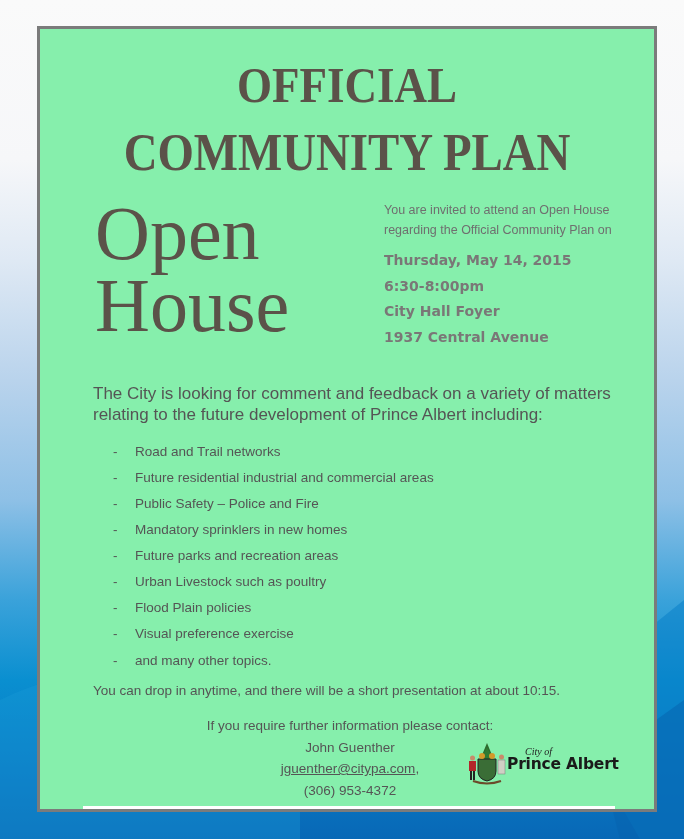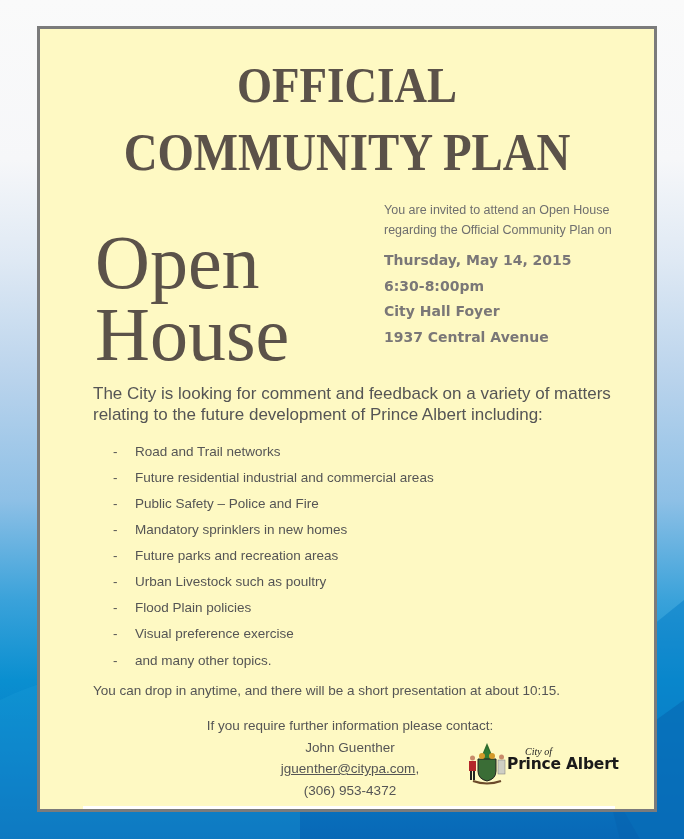--- a/index.html
+++ b/index.html
@@ -6,38 +6,38 @@
   body {
     width: 684px; height: 839px; position: relative; overflow: hidden;
     background: linear-gradient(180deg, #fafafa 0px, #f6f7f9 160px, #dfe9f4 260px, #b9d3ec 380px, #8ec0e6 500px, #3aa2da 600px, #0a8fd0 680px, #0876c2 780px, #0868b6 839px);
     font-family: "DejaVu Sans", "Liberation Sans", sans-serif;
   }
   .bg-swoosh {
     position: absolute; left: 0; top: 0; width: 684px; height: 839px; pointer-events: none;
   }
   .page {
     position: absolute; left: 37px; top: 26px; width: 614px; height: 780px;
-    background: #fef9c3; border: 3px solid #7b7b7b; border-bottom-width: 3px;
+    background: #86efac; border: 3px solid #7b7b7b; border-bottom-width: 3px;
     box-sizing: content-box;
   }
   .page-bottom-mask {
     position: absolute; left: 83px; top: 806px; width: 532px; height: 3px; background: #ffffff;
   }
   .title {
     position: absolute; left: 0; width: 614px; text-align: center;
     font-family: "Liberation Serif", "DejaVu Serif", serif; font-weight: bold;
     color: #5b5249; letter-spacing: 0px;
     transform: scaleX(0.9); transform-origin: center;
   }
   .title.l1 { top: 28px; font-size: 50px; line-height: 56px; }
   .title.l2 { top: 95px; font-size: 52px; line-height: 58px; }
   .open-house {
     position: absolute; left: 55px; top: 168px;
     font-family: "Liberation Serif", "DejaVu Serif", serif;
-    color: #5b5249; font-size: 76px; line-height: 72px; margin-top: 29px;
+    color: #5b5249; font-size: 76px; line-height: 72px;
   }
   .invite {
     position: absolute; left: 344px; top: 171px; width: 260px;
     font-family: "Liberation Sans", sans-serif; font-size: 12.5px; line-height: 20px; color: #6f6f6f;
   }
   .event {
     position: absolute; left: 344px; top: 219px; width: 260px;
     font-family: "DejaVu Sans", sans-serif; font-weight: bold; font-size: 14px; line-height: 25.5px; color: #7a7777;
   }
   .intro {

